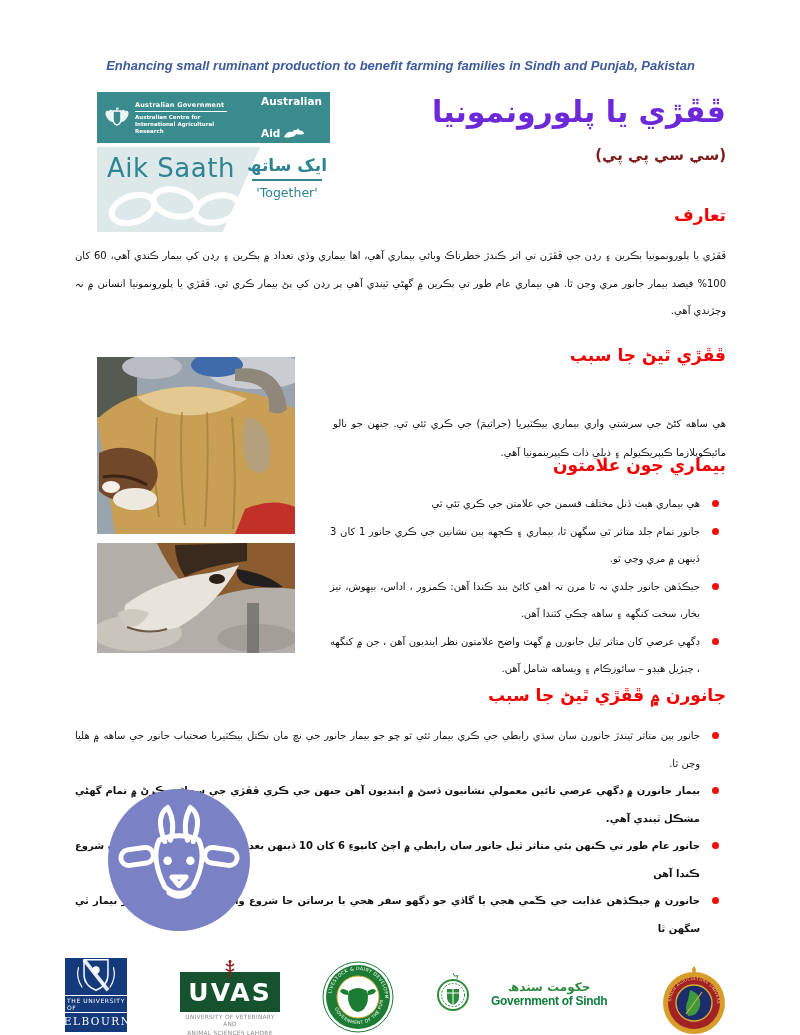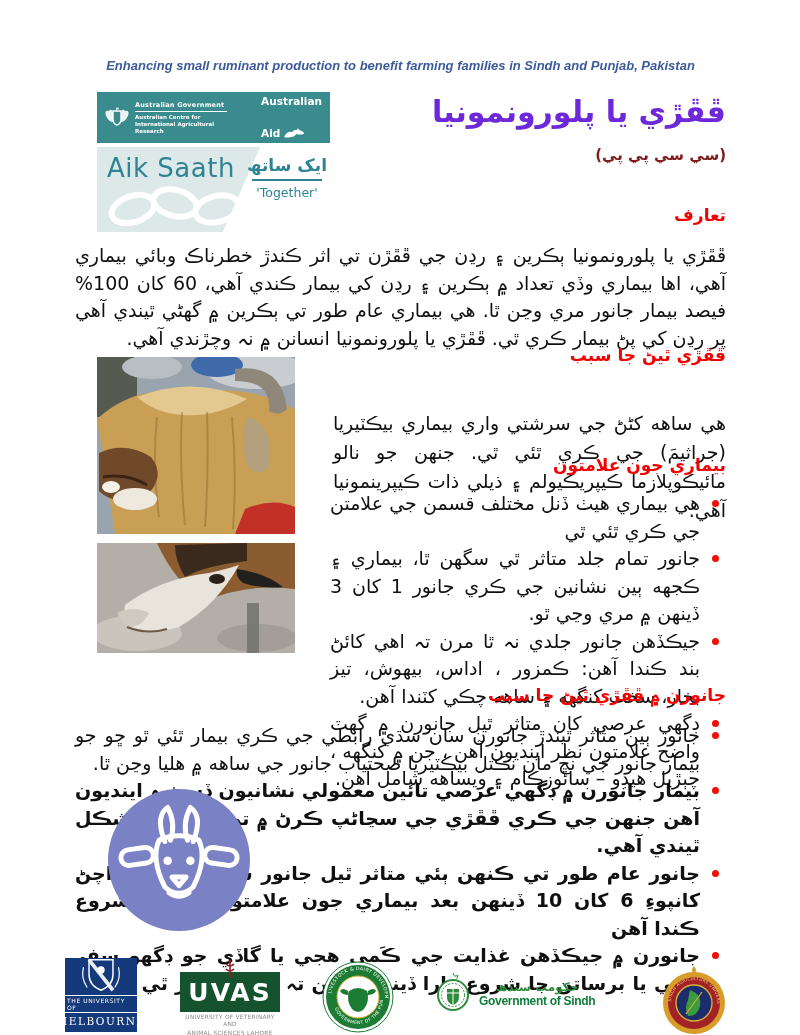--- a/index.html
+++ b/index.html
@@ -32,51 +32,51 @@
   .aik-line{border-top:2px solid #2f8494;margin:4px 6px;}
   .aik-together{font-size:12.5px;}
 
   
   .main-title{right:74px;top:94px;font-size:30px;font-weight:bold;color:#6d28d9;direction:rtl;text-align:right;}
   .sub-title{right:74px;top:146px;font-size:15px;font-weight:bold;color:#7f1d1d;direction:rtl;}
   .red-h{color:#f40000;font-weight:bold;font-size:17px;direction:rtl;text-align:right;right:74px;}
   .h-intro{top:205px;} .h-causes{top:345px;} .h-symptoms{top:455px;} .h-animal{top:685px;}
 
   
-  .body-t{font-size:19px;line-height:27.5px;color:#101010;direction:rtl;text-align:justify;text-align-last:right;}
+  .body-t{font-size:10px;line-height:27.5px;color:#101010;direction:rtl;text-align:justify;text-align-last:right;}
   .p-intro{left:75px;top:242px;width:651px;}
   .p-causes{left:333px;top:376px;width:393px;line-height:29px;margin-top:33px;}
 
   ul.bullets{list-style:none;margin:0;padding:0;}
   ul.bullets li{position:relative;padding-right:26px;}
   ul.bullets li::before{content:"";position:absolute;right:7px;top:10px;width:7px;height:7px;border-radius:50%;background:#ef1008;}
   .ul-symptoms{left:330px;top:490px;width:396px;}
   .ul-animal{left:75px;top:722px;width:651px;}
   .ul-animal li.offset{font-weight:bold;}
 
   
   .photo1{left:97px;top:357px;width:198px;height:177px;}
   .photo2{left:97px;top:543px;width:198px;height:110px;}
   .goat-circle{left:108px;top:789px;width:142px;height:142px;}
 
   
-  .melb{left:65px;top:958px;width:72px;height:74px;background:#143a7b;color:#fff;display:flex;
+  .melb{left:65px;top:958px;width:62px;height:74px;background:#143a7b;color:#fff;display:flex;
         flex-direction:column;align-items:center;justify-content:flex-end;padding-bottom:5px;box-sizing:border-box;}
   .melb-l1{font-size:6px;letter-spacing:.6px;border-top:1px solid #fff;border-bottom:1px solid #fff;
            padding:1px 2px;margin-top:2px;}
   .melb-l2{font-family:"DejaVu Serif",serif;font-size:10.5px;letter-spacing:1.5px;margin-top:2px;}
 
   .uvas{left:180px;top:972px;width:100px;text-align:center;}
   .uvas-box{background:#14532d;height:40px;display:flex;align-items:center;justify-content:center;position:relative;}
   .uvas-acr{color:#fff;font-size:25px;font-weight:bold;letter-spacing:2px;}
   .uvas-staff{position:absolute;top:-12px;left:50%;transform:translateX(-50%);}
   .uvas-l{font-size:5.8px;color:#8a8a8a;letter-spacing:.3px;margin-top:2px;line-height:7px;}
 
   .punjab{left:322px;top:961px;}
-  .sindh{left:435px;top:973px;width:196px;display:flex;align-items:center;gap:8px;}
+  .sindh{left:435px;top:973px;width:196px;display:flex;align-items:center;gap:20px;}
   .sindh-text{text-align:center;}
   .sindh-urdu{font-size:12px;font-weight:bold;color:#2e8b3c;direction:rtl;}
   .sindh-en{font-size:12px;font-weight:bold;color:#0e7e3a;font-family:"Liberation Sans",sans-serif;letter-spacing:-.3px;}
   .sau{left:660px;top:966px;}
 </style>
 </head>
 <body>
 
 <div class="page">
 

